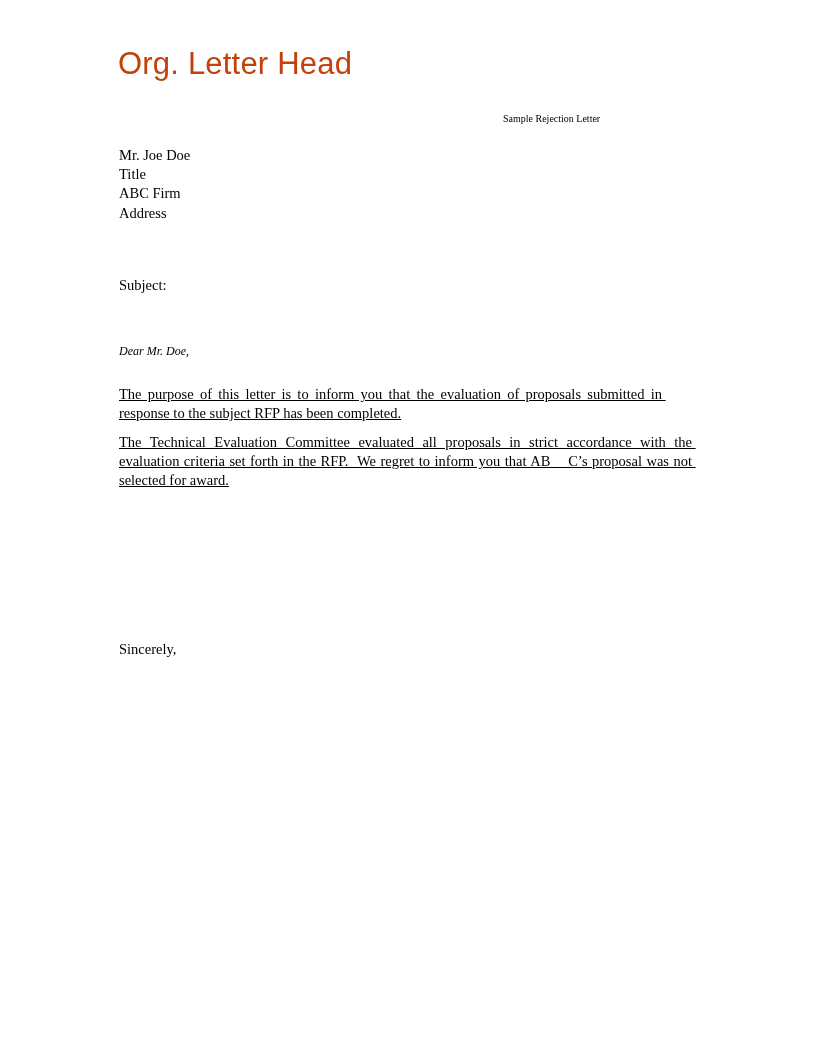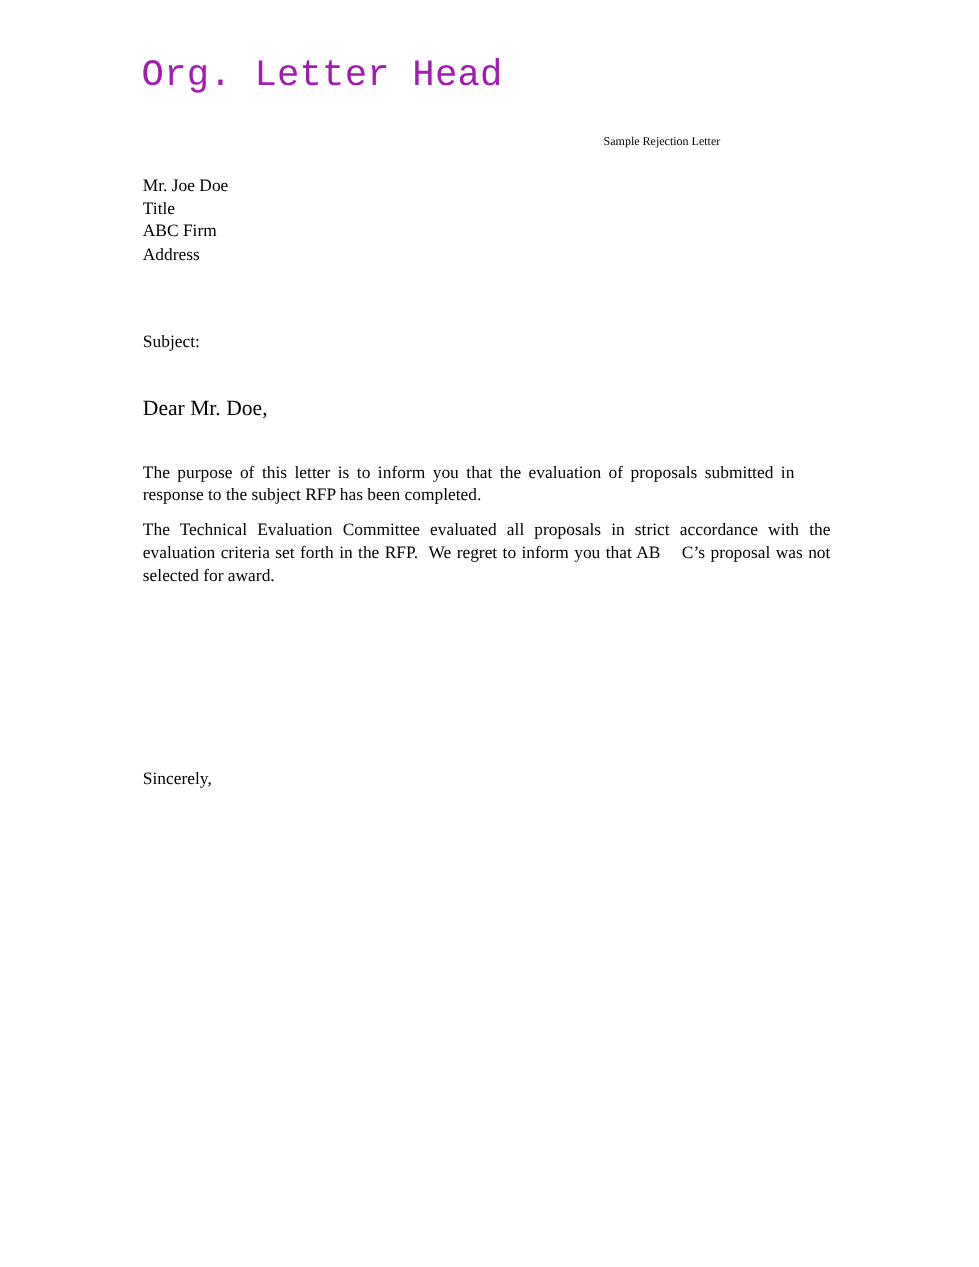--- a/index.html
+++ b/index.html
@@ -20,26 +20,26 @@
     position: absolute;
     inset: 0;
     background: #ffffff;
   }
 
   
   .letterhead {
     position: absolute;
     left: 118px;
     top: 46px;
-    font-family: Liberation Mono, monospace;
+    font-family: Liberation Sans, sans-serif;
     font-size: 31px;
     line-height: 36px;
     letter-spacing: 0.2px;
     white-space: nowrap;
-    color: #a21caf;
+    color: #c2410c;
   }
 
   
   .doc-label {
     position: absolute;
     left: 503px;
     top: 109px;
     font-size: 10px;
     line-height: 19px;
     white-space: nowrap;
@@ -76,40 +76,42 @@
     flex: 0 0 auto;
   }
   .subject-text {
     white-space: pre;
   }
 
   
   .salutation {
     position: absolute;
     left: 119px;
-    top: 331px;
-    font-size: 18px;
+    top: 342px;
+    font-size: 12px;
     line-height: 19px;
     white-space: nowrap;
+    font-style: italic;
   }
 
   
   .body-area {
     position: absolute;
     left: 119px;
     top: 385px;
     width: 575px;
     font-size: 14.5px;
     line-height: 19.3px;
   }
   .para {
     margin: 0 0 9px 0;
     text-align: justify;
     text-justify: inter-word;
     white-space: pre-wrap;
+    text-decoration: underline;
   }
   .para.p1 { width: 543px; }
   .para.p2 { width: 573px; margin-bottom: 9px; }
   .para.p3 { width: 545px; margin-bottom: 9px; }
   .para.p4 {
     width: 573px;
     text-align: left;
     margin-bottom: 0;
   }
 

